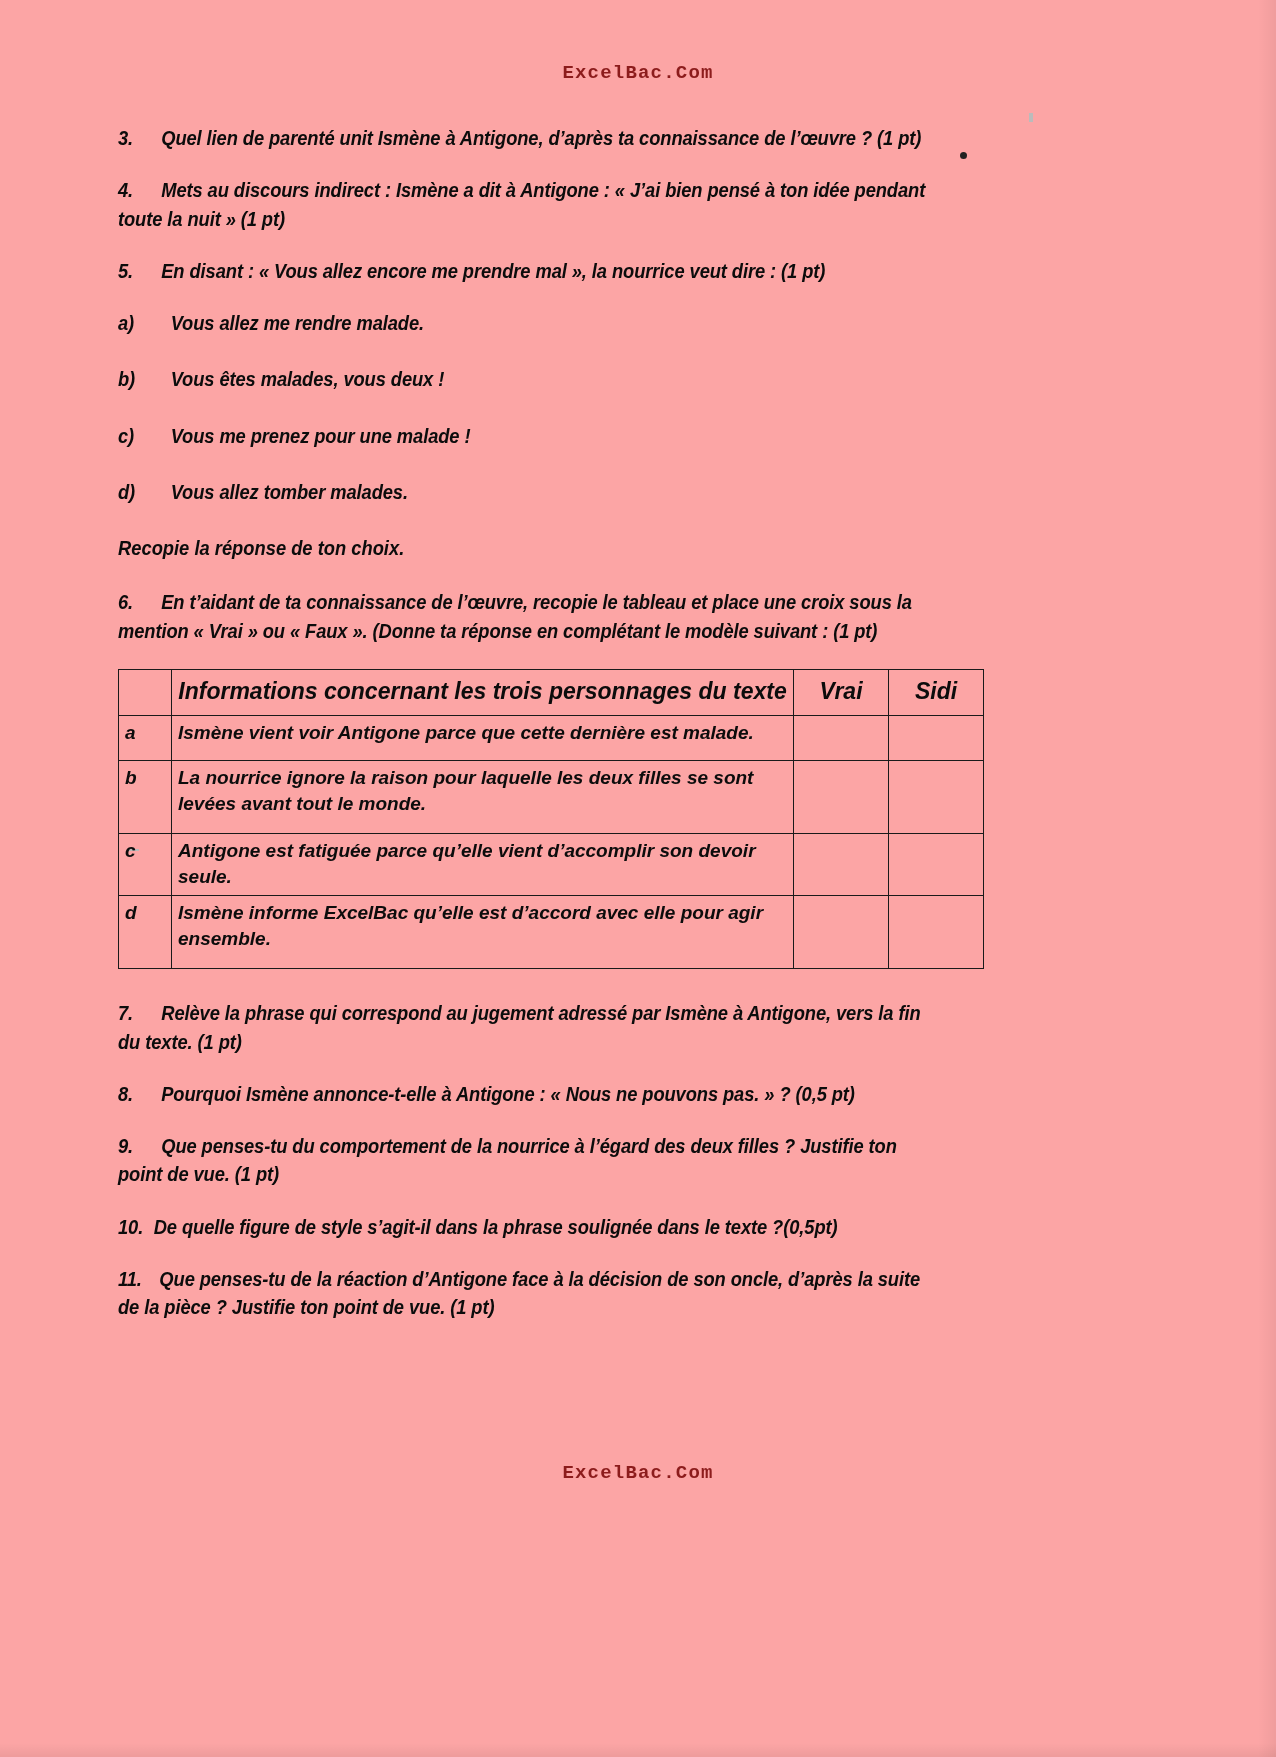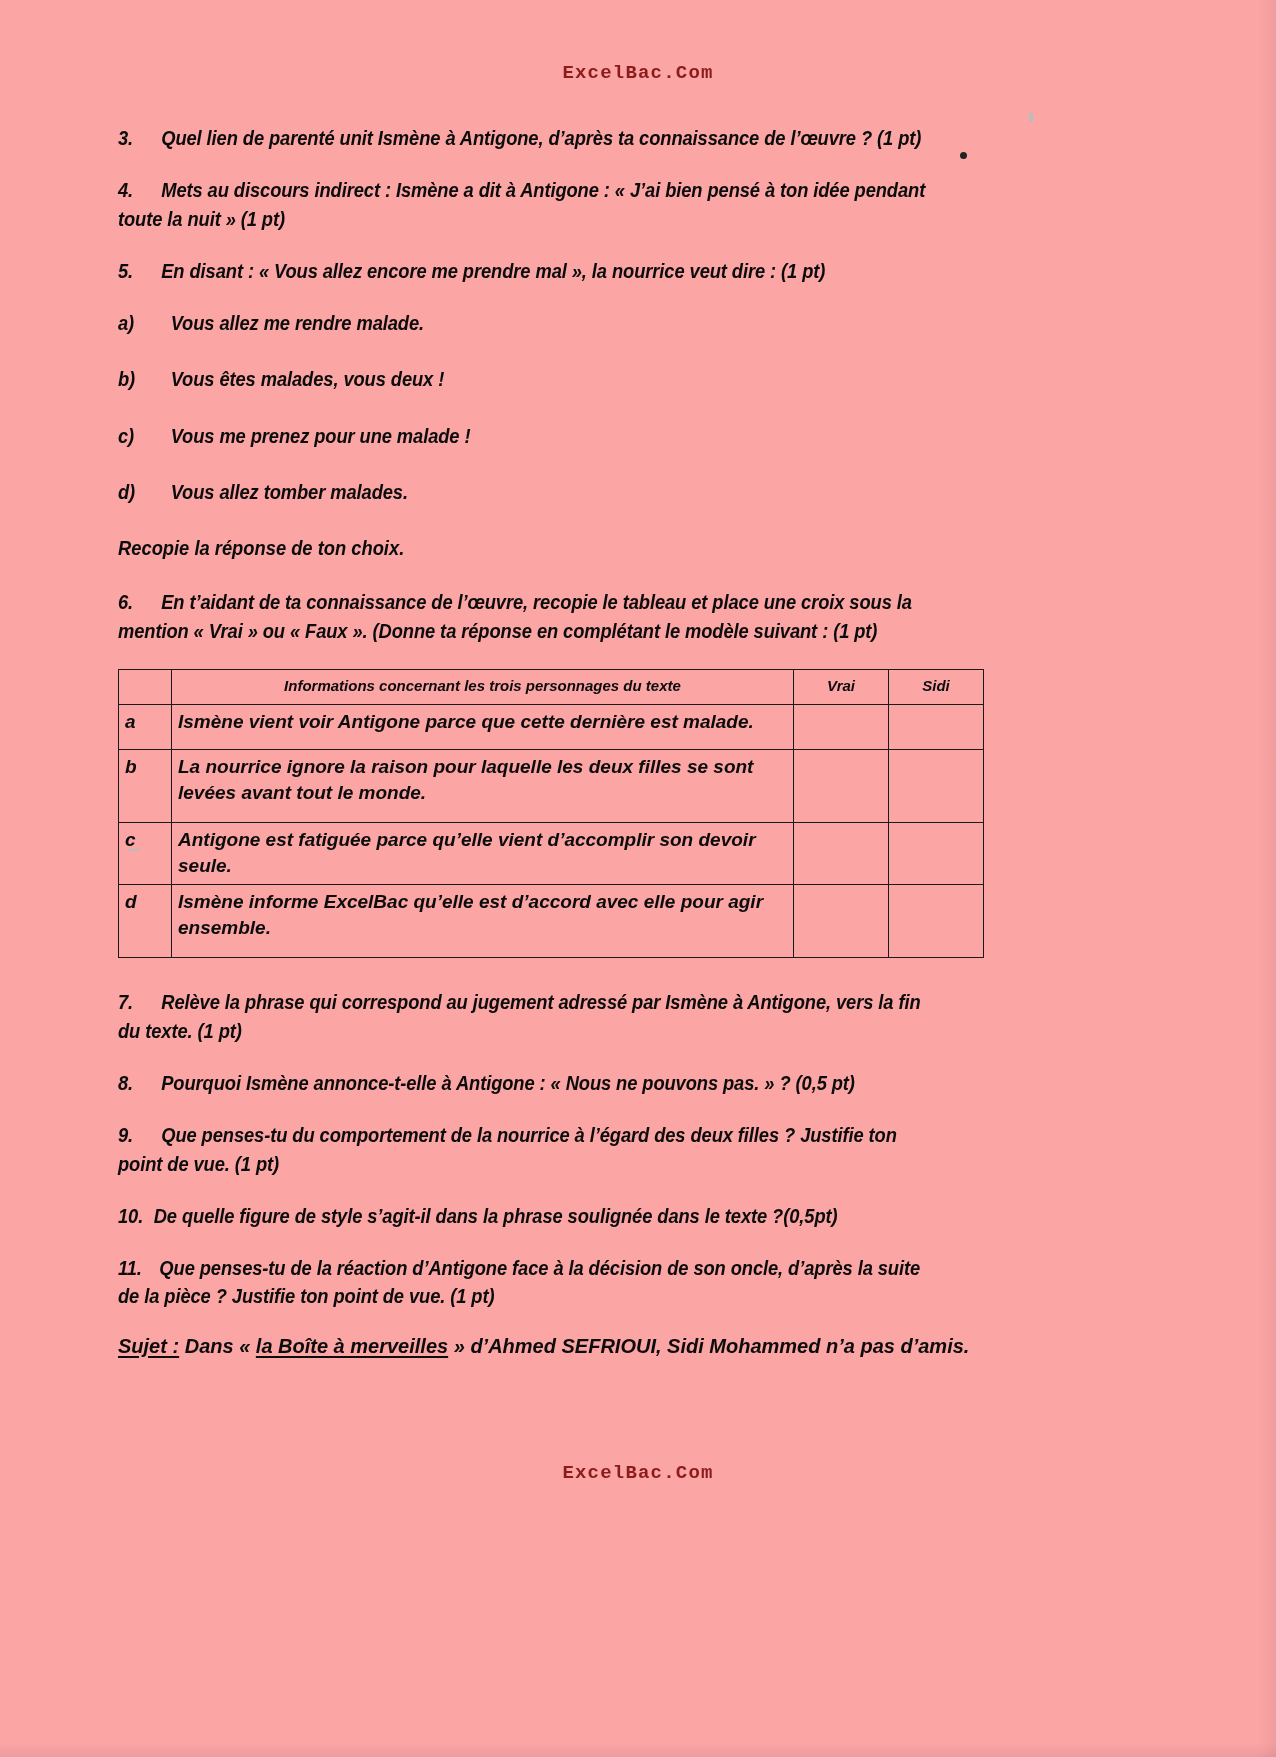--- a/index.html
+++ b/index.html
@@ -113,21 +113,21 @@
     vertical-align: top;
     font-style: italic;
     font-weight: 600;
     font-size: 19px;
     line-height: 1.35;
     color: #0c0c0c;
   }
   table.grid th {
     text-align: center;
     font-weight: 800;
-    font-size: 15px;
+    font-size: 23px;
     padding: 6px 4px 8px 4px;
   }
   .col-key { width: 44px; }
   .col-vf  { width: 86px; }
   td.key {
     font-weight: 800;
     text-align: left;
     padding-left: 4px;
   }
   td.mark { }
@@ -279,23 +279,20 @@
 
     <p class="q">
       <span class="num" style="min-width:38px;">10.</span><span>De quelle figure de style s’agit-il dans la phrase soulignée dans le texte ?(0,5pt)</span>
     </p>
 
     <p class="q">
       <span class="num" style="min-width:44px;">11.</span><span>Que penses-tu de la réaction d’Antigone face à la décision de son oncle, d’après la suite de la pièce ? Justifie ton point de vue. (1 pt)</span>
     </p>
 
 
-    <p class="subject">
-      <span class="lbl">Sujet :</span><span> Dans « </span><span class="work">la Boîte à merveilles</span><span> » d’Ahmed SEFRIOUI, Sidi Mohammed n’a pas d’amis.</span>
-    </p>
 
   </div>
 
   <div class="site-footer">ExcelBac.Com</div>
 
   <div class="scan-edge-right"></div>
   <div class="scan-edge-bottom"></div>
 </div>
 
 </body></html>

